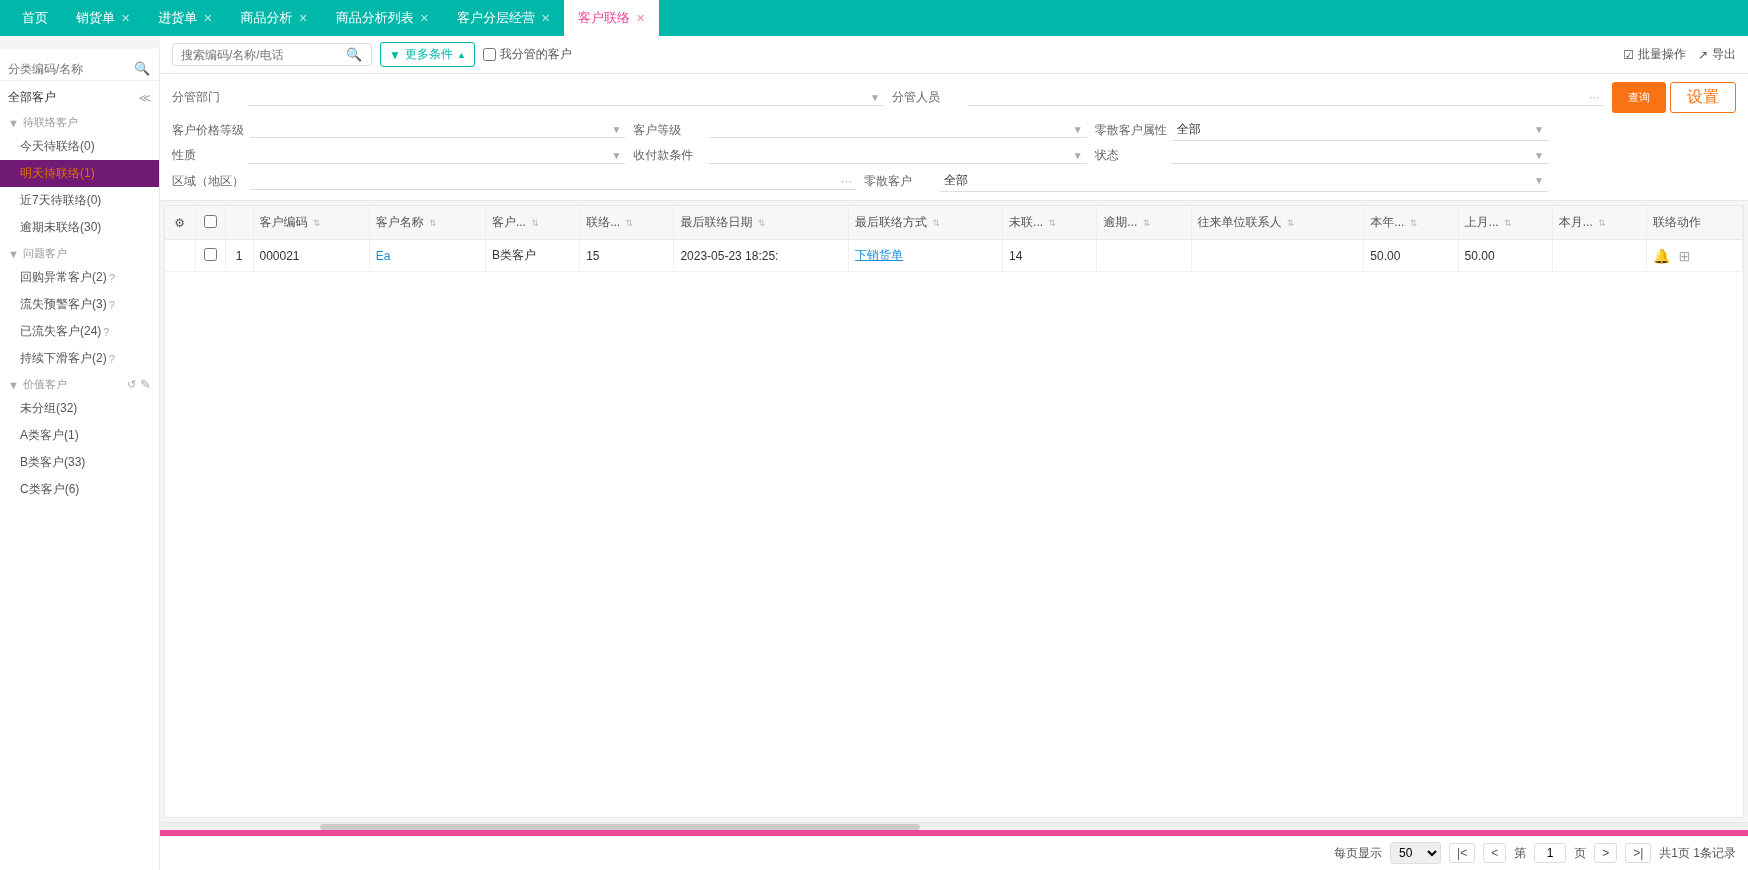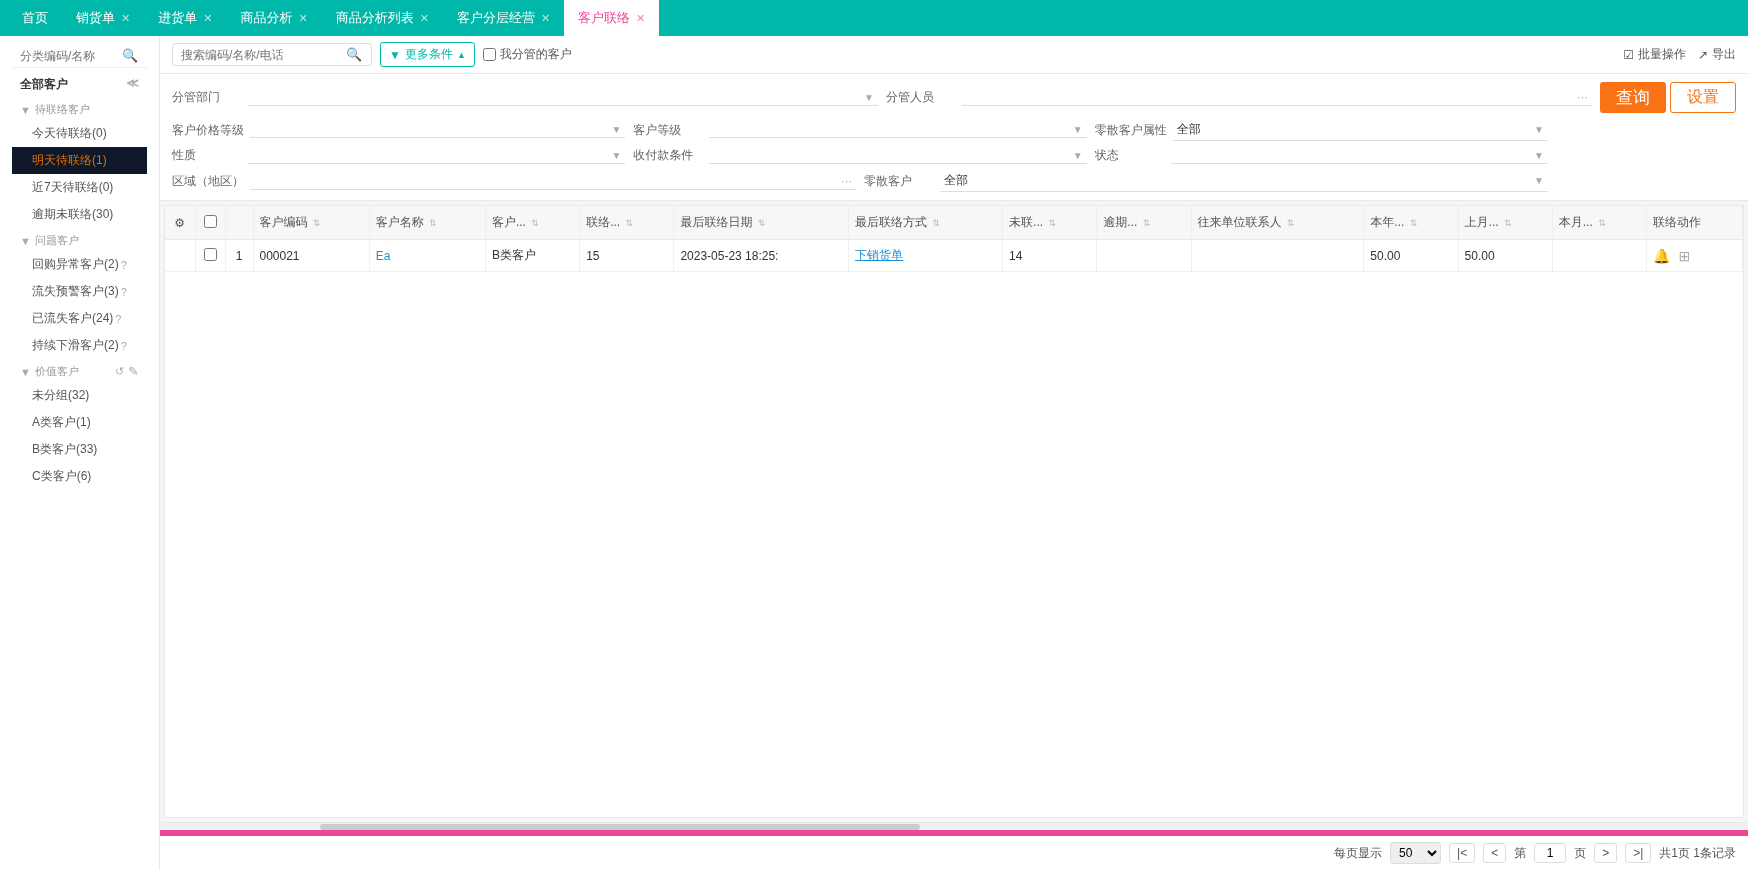--- a/index.html
+++ b/index.html
@@ -34,57 +34,58 @@
       overflow: hidden;
     }
 
     
     .sidebar {
       width: 160px;
       min-width: 160px;
       background: #fff;
       border-right: 1px solid #e8e8e8;
       overflow-y: auto;
-      padding: 8px 12px;
+      padding: 8px 0;
+      margin-top: 13px;
     }
     .sidebar-search {
       display: flex;
       align-items: center;
       padding: 4px 8px;
       border-bottom: 1px solid #eee;
       margin-bottom: 4px;
     }
     .sidebar-search input {
       border: none;
       outline: none;
       font-size: 12px;
       width: 100%;
       color: #999;
     }
     .sidebar-search-icon { color: #bbb; font-size: 13px; cursor: pointer; }
     .sidebar-section-title {
       display: flex;
-      align-items: flex-start;
+      align-items: center;
       justify-content: space-between;
       padding: 4px 8px;
-      font-weight: bold;
+      font-weight: normal;
       color: #333;
       font-size: 12px;
     }
     .sidebar-section-title .collapse-icon { cursor: pointer; color: #aaa; }
     .sidebar-item {
       padding: 5px 8px 5px 16px;
       cursor: pointer;
       color: #555;
       font-size: 12px;
       display: flex;
       align-items: center;
       gap: 2px;
     }
-    .sidebar-item.active { background: #0f172a; color: #e07000; }
+    .sidebar-item.active { background: #701a75; color: #e07000; }
     .sidebar-item.sub { padding-left: 20px; }
     .sidebar-group-label {
       padding: 5px 8px 3px 8px;
       color: #999;
       font-size: 11px;
       display: flex;
       align-items: center;
       gap: 4px;
     }
     .sidebar-group-label .arrow { color: #aaa; }
@@ -196,21 +197,21 @@
       display: flex;
       gap: 4px;
     }
     .btn-query {
       background: #f97316;
       color: #fff;
       border: none;
       padding: 4px 16px;
       border-radius: 3px;
       cursor: pointer;
-      font-size: 17px;
+      font-size: 11px;
     }
     .btn-set {
       background: #fff;
       color: #f97316;
       border: 1px solid #f97316;
       padding: 4px 16px;
       border-radius: 3px;
       cursor: pointer;
       font-size: 16px;
     }

